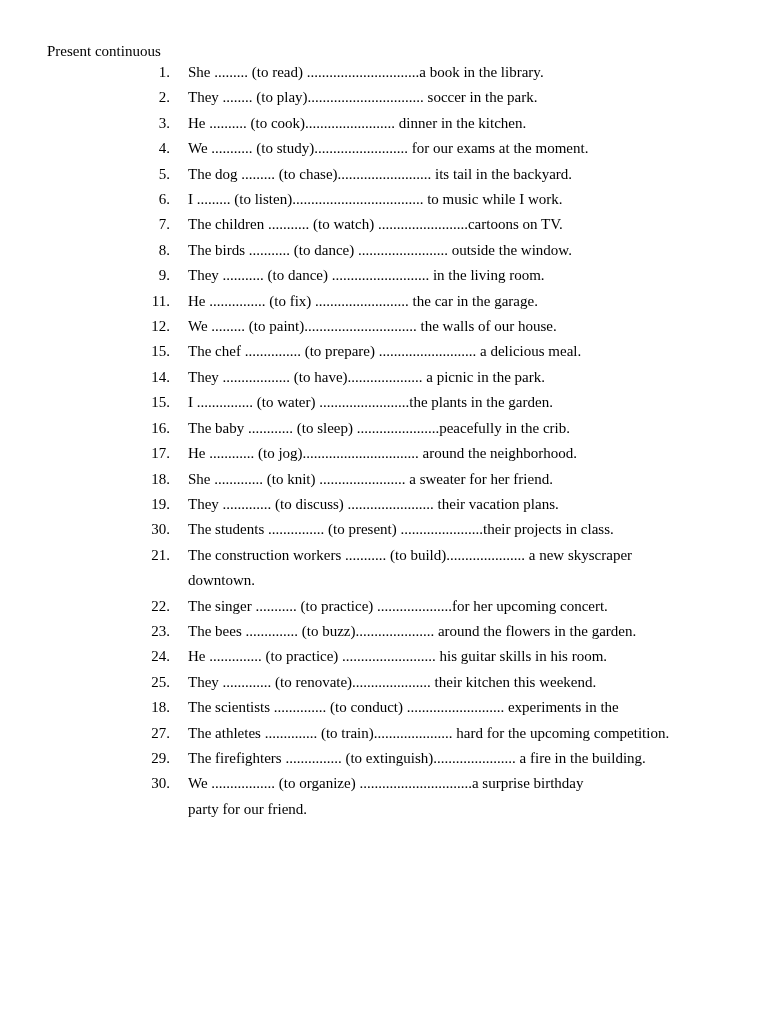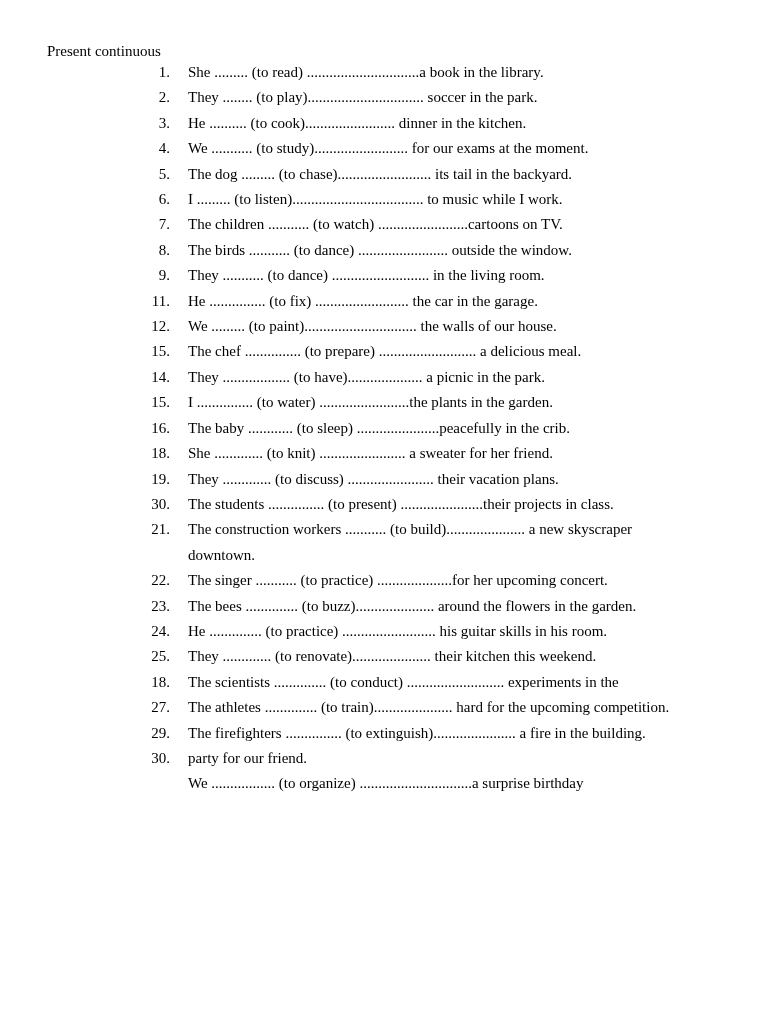--- a/index.html
+++ b/index.html
@@ -139,20 +139,26 @@
           <div class="txt-line">I ............... (to water) ........................the plants in the garden.</div>
         </div>
       </div>
       <div class="item">
         <span class="num">16.</span>
         <div class="txt">
           <div class="txt-line">The baby ............  (to sleep)  ......................peacefully in the crib.</div>
         </div>
       </div>
       <div class="item">
+        <span class="num">17.</span>
+        <div class="txt">
+          <div class="txt-line">He ............ (to jog)...............................  around the neighborhood.</div>
+        </div>
+      </div>
+      <div class="item">
         <span class="num">18.</span>
         <div class="txt">
           <div class="txt-line">She ............. (to knit) ....................... a sweater for her friend.</div>
         </div>
       </div>
       <div class="item">
         <span class="num">19.</span>
         <div class="txt">
           <div class="txt-line">They ............. (to discuss) .......................  their vacation plans.</div>
         </div>
@@ -208,18 +214,18 @@
       </div>
       <div class="item">
         <span class="num">29.</span>
         <div class="txt">
           <div class="txt-line">The firefighters ............... (to extinguish)...................... a fire in the building.</div>
         </div>
       </div>
       <div class="item">
         <span class="num">30.</span>
         <div class="txt">
+          <div class="txt-line">We ................. (to organize)  ..............................a surprise birthday</div>
           <div class="txt-line">party for our friend.</div>
-          <div class="txt-line">We ................. (to organize)  ..............................a surprise birthday</div>
         </div>
       </div>
     </div>
 </div>
 
 </body></html>

